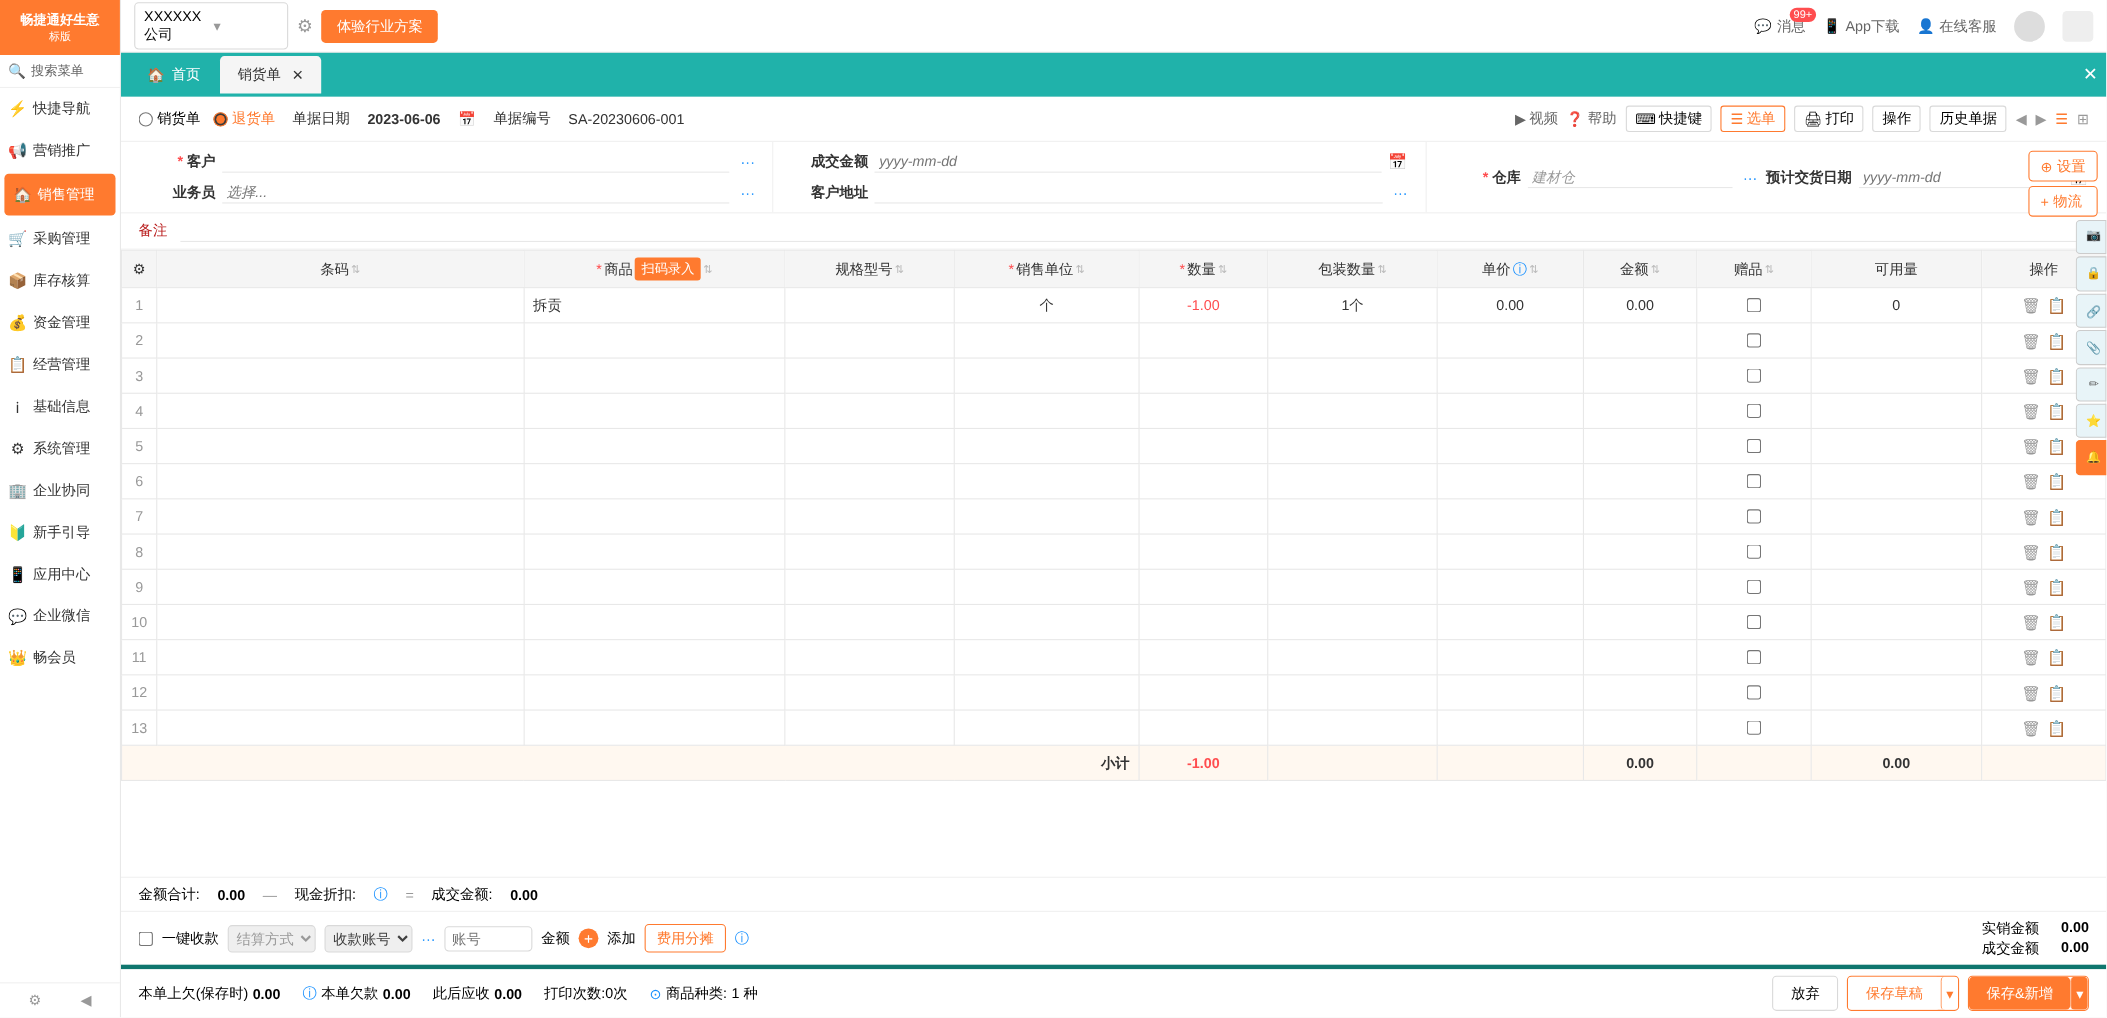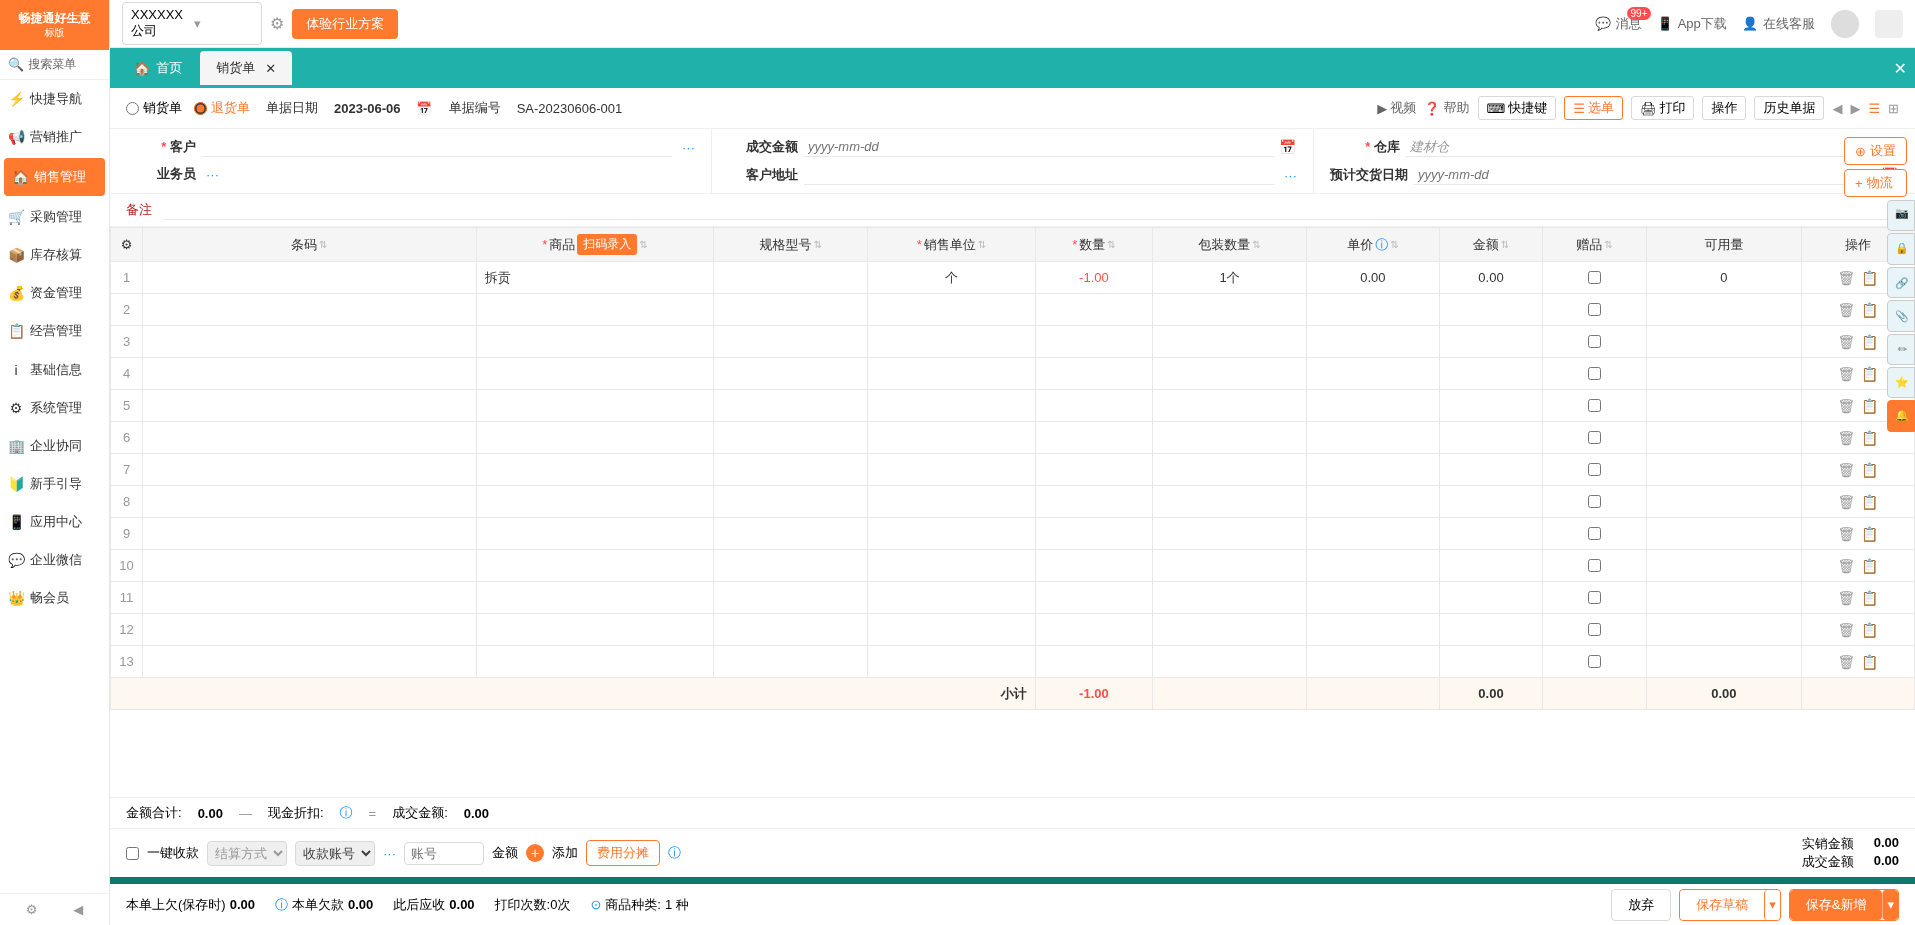--- a/index.html
+++ b/index.html
@@ -64,21 +64,21 @@
     .footer-summary { padding: 6px 16px; background: #fff; border-top: 1px solid #f0f0f0; display: flex; align-items: center; gap: 16px; }
 
     
     .footer-payment { padding: 6px 16px; background: #fff; border-top: 1px solid #f0f0f0; display: flex; align-items: center; gap: 8px; }
     .btn-add { background: #ff7a2f; color: #fff; border: none; border-radius: 50%; width: 18px; height: 18px; cursor: pointer; font-size: 14px; display: inline-flex; align-items: center; justify-content: center; }
     .btn-feiyong { border: 1px solid #ff7a2f; color: #ff7a2f; background: #fff; border-radius: 4px; padding: 3px 10px; cursor: pointer; }
     .footer-right-summary { margin-left: auto; text-align: right; }
     .footer-right-summary div { display: flex; justify-content: space-between; gap: 20px; }
 
     
-    .bottom-bar { height: 48px; background: #fff; border-top: 7px solid #0f766e; display: flex; align-items: center; padding: 16px 16px; gap: 20px; }
+    .bottom-bar { height: 48px; background: #fff; border-top: 4px solid #0f766e; display: flex; align-items: center; padding: 16px 16px; gap: 20px; }
     .bottom-bar .info-item { display: flex; align-items: center; gap: 4px; }
     .bottom-actions { margin-left: auto; display: flex; align-items: center; gap: 8px; }
     .btn-abandon { border: 1px solid #d9d9d9; background: #fff; border-radius: 4px; padding: 6px 16px; cursor: pointer; }
     .btn-save-draft { border: 1px solid #ff7a2f; color: #ff7a2f; background: #fff; border-radius: 4px; padding: 6px 16px; cursor: pointer; display: flex; align-items: center; gap: 4px; }
     .btn-save-new { background: #ff7a2f; color: #fff; border: none; border-radius: 4px; padding: 6px 16px; cursor: pointer; display: flex; align-items: center; gap: 4px; }
     .btn-dropdown { padding: 6px 4px; border-left: 1px solid rgba(255,255,255,0.3); cursor: pointer; }
 
     
     .float-right { position: fixed; right: 0; top: 200px; display: flex; flex-direction: column; gap: 2px; z-index: 100; }
     .float-btn { width: 28px; background: #e8f4f8; border: 1px solid #ccc; padding: 8px 4px; cursor: pointer; font-size: 11px; writing-mode: vertical-rl; text-align: center; border-radius: 4px 0 0 4px; color: #666; }
@@ -265,38 +265,39 @@
     <div style="display:flex;border-bottom:1px solid #f0f0f0;position:relative;">
 
       <div style="flex:1;padding:8px 16px;display:flex;flex-direction:column;gap:8px;border-right:1px solid #f0f0f0;">
         <div class="form-field">
           <span class="field-label req">客户</span>
           <input class="field-input" type="text" placeholder="" style="">
           <span class="field-dots">···</span>
         </div>
         <div class="form-field">
           <span class="field-label">业务员</span>
+          <input class="field-input" type="text" placeholder="选择..." style="">
           <span class="field-dots">···</span>
         </div>
       </div>
 
       <div style="flex:1;padding:8px 16px;display:flex;flex-direction:column;gap:8px;border-right:1px solid #f0f0f0;">
         <div class="form-field">
           <span class="field-label">成交金额</span>
           <input class="field-input" type="text" placeholder="yyyy-mm-dd" style="">
           <span class="field-cal">📅</span>
         </div>
         <div class="form-field">
           <span class="field-label">客户地址</span>
           <input class="field-input" type="text" style="">
           <span class="field-dots">···</span>
         </div>
       </div>
 
-      <div style="flex:1;padding:8px 16px;display:flex;flex-direction:column;gap:8px;">
+      <div style="flex:1;padding:8px 16px;display:flex;flex-direction:row;gap:8px;">
         <div class="form-field">
           <span class="field-label req">仓库</span>
           <input class="field-input" type="text" value="建材仓" style="">
           <span class="field-dots">···</span>
         </div>
         <div class="form-field">
           <span class="field-label">预计交货日期</span>
           <input class="field-input" type="text" placeholder="yyyy-mm-dd" style="">
           <span class="field-cal">📅</span>
         </div>

